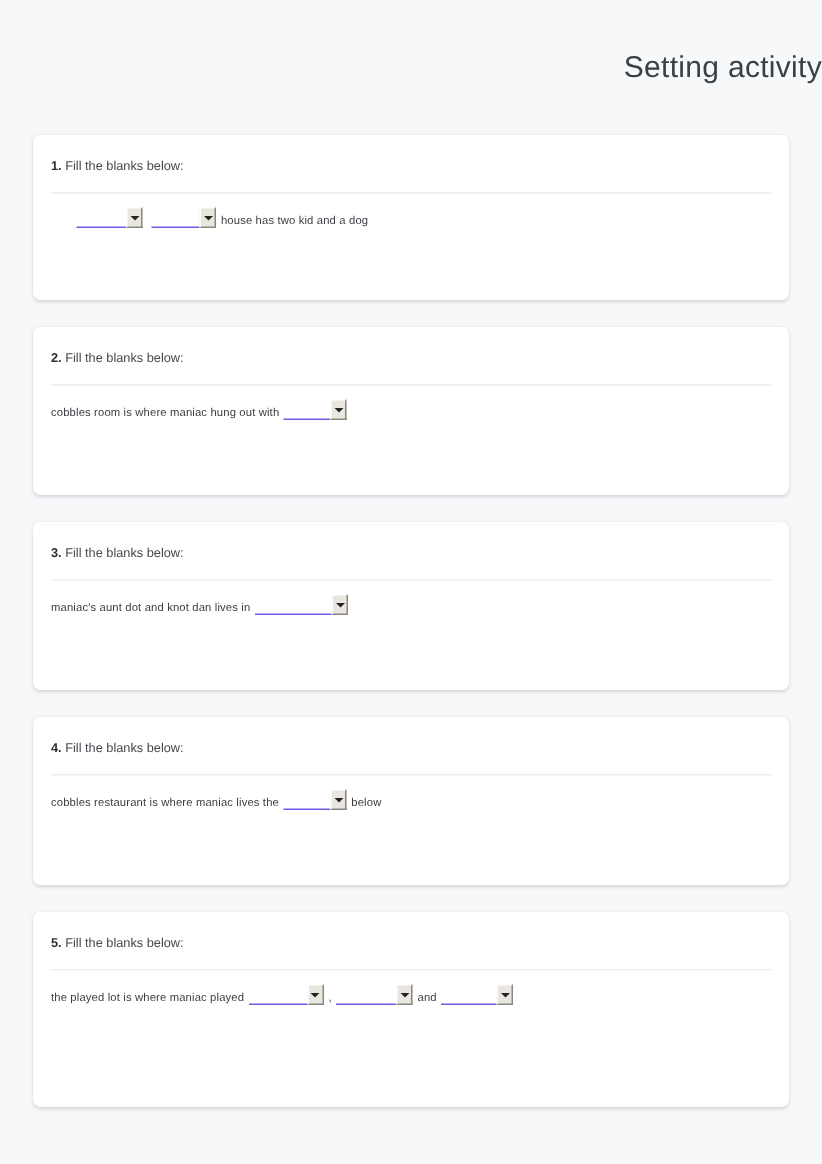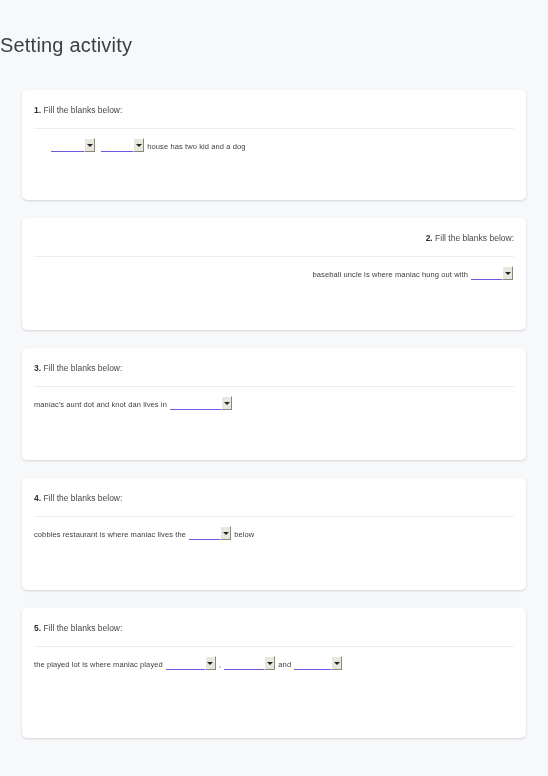--- a/index.html
+++ b/index.html
@@ -15,21 +15,21 @@
   }
 
   .page {
     width: 548px;
     height: 776px;
     position: relative;
     box-sizing: border-box;
   }
 
   .page-title {
-    text-align: left;
+    text-align: right;
     font-size: 20px;
     font-weight: 400;
     color: #3c4043;
     letter-spacing: 0.2px;
     padding-top: 33px;
     margin: 0 0 0 0;
     line-height: 24px;
   }
 
   .cards {
@@ -42,21 +42,21 @@
     background: #ffffff;
     border-radius: 5px;
     box-shadow: 0 1px 3px rgba(60,64,67,0.13), 0 1px 2px rgba(60,64,67,0.07);
     margin-bottom: 18px;
     padding: 14px 12px 0 12px;
     box-sizing: border-box;
     position: relative;
   }
 
   .card-1 { height: 110px; }
-  .card-2 { height: 112px; text-align: right; }
+  .card-2 { height: 112px; }
   .card-3 { height: 112px; }
   .card-4 { height: 112px; }
   .card-5 { height: 130px; }
 
   .q-header {
     font-size: 8.5px;
     color: #3f4247;
     line-height: 12px;
     padding-left: 0px;
     white-space: nowrap;
@@ -178,21 +178,21 @@
       </div>
     </div>
 
     <div class="card card-2">
       <div class="q-header">
         <span class="q-num">2.</span>
         <span class="q-label">Fill the blanks below:</span>
       </div>
       <div class="divider"></div>
       <div class="answer-row">
-        <span class="txt">baseball uncle is where maniac hung  out with </span>
+        <span class="txt">cobbles room is where maniac hung  out with </span>
         <span class="sel w42">
           <span class="sel-field"></span>
           <span class="sel-arrow"></span>
         </span>
       </div>
     </div>
 
     <div class="card card-3">
       <div class="q-header">
         <span class="q-num">3.</span>

